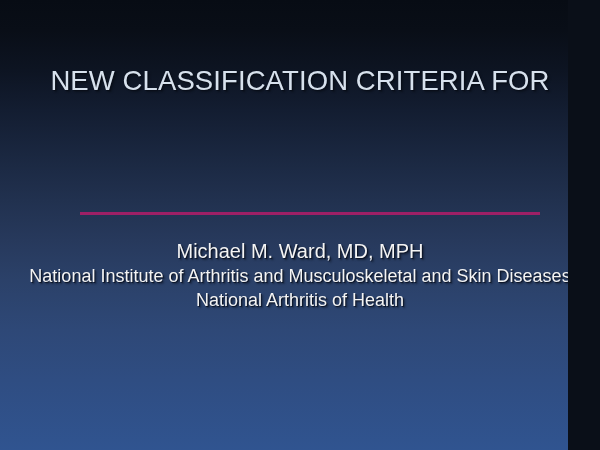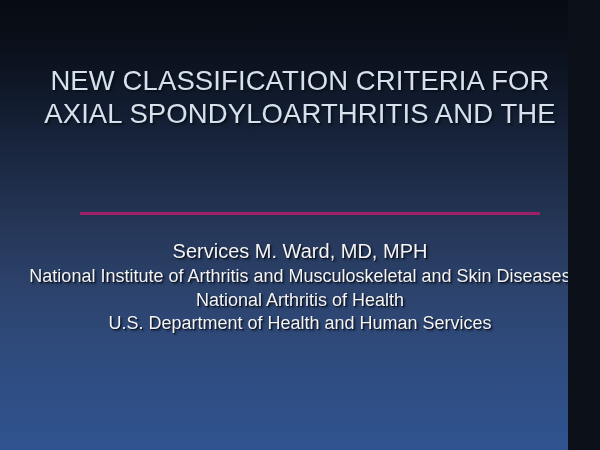--- a/index.html
+++ b/index.html
@@ -102,25 +102,23 @@
       2px 2px 2px rgba(6,11,22,0.55);
   }
 </style>
 </head>
 <body>
 
 <div id="slide">
 
   <div id="title-block">
     <span class="title-line">NEW CLASSIFICATION CRITERIA FOR</span>
-    <span class="title-line">AXIAL SPONDYLOARTHRITIS AND THE</span>
   </div>
 
   <div id="divider"></div>
 
   <div id="subtitle-block">
-    <span class="sub-name">Services M. Ward, MD, MPH</span>
+    <span class="sub-name">Michael M. Ward, MD, MPH</span>
     <span class="sub-line">National Institute of Arthritis and Musculoskeletal and Skin Diseases</span>
     <span class="sub-line">National Arthritis of Health</span>
-    <span class="sub-line">U.S. Department of Health and Human Services</span>
   </div>
 
 </div>
 
 </body></html>

